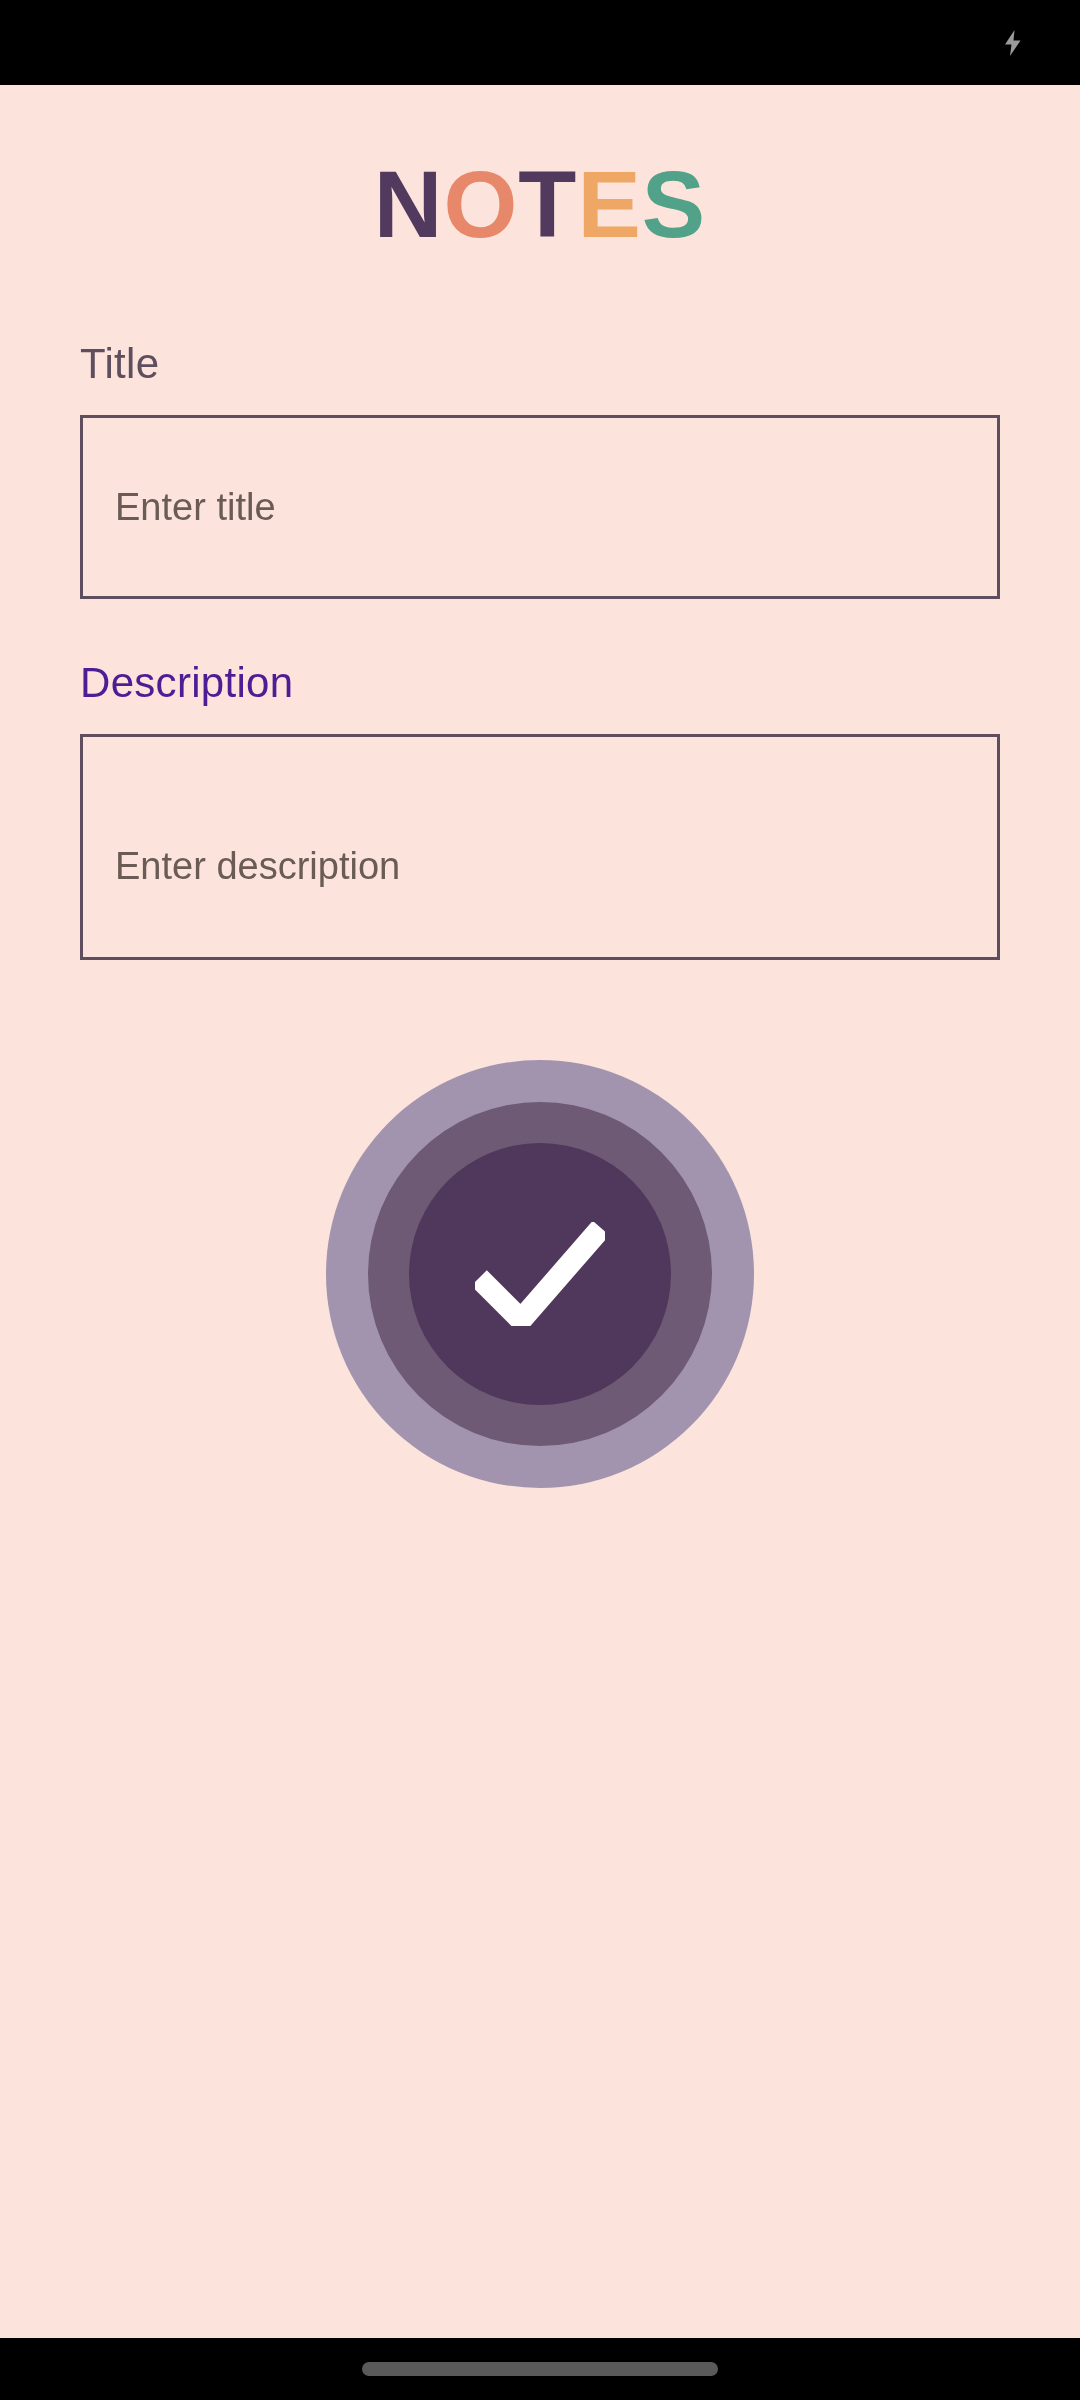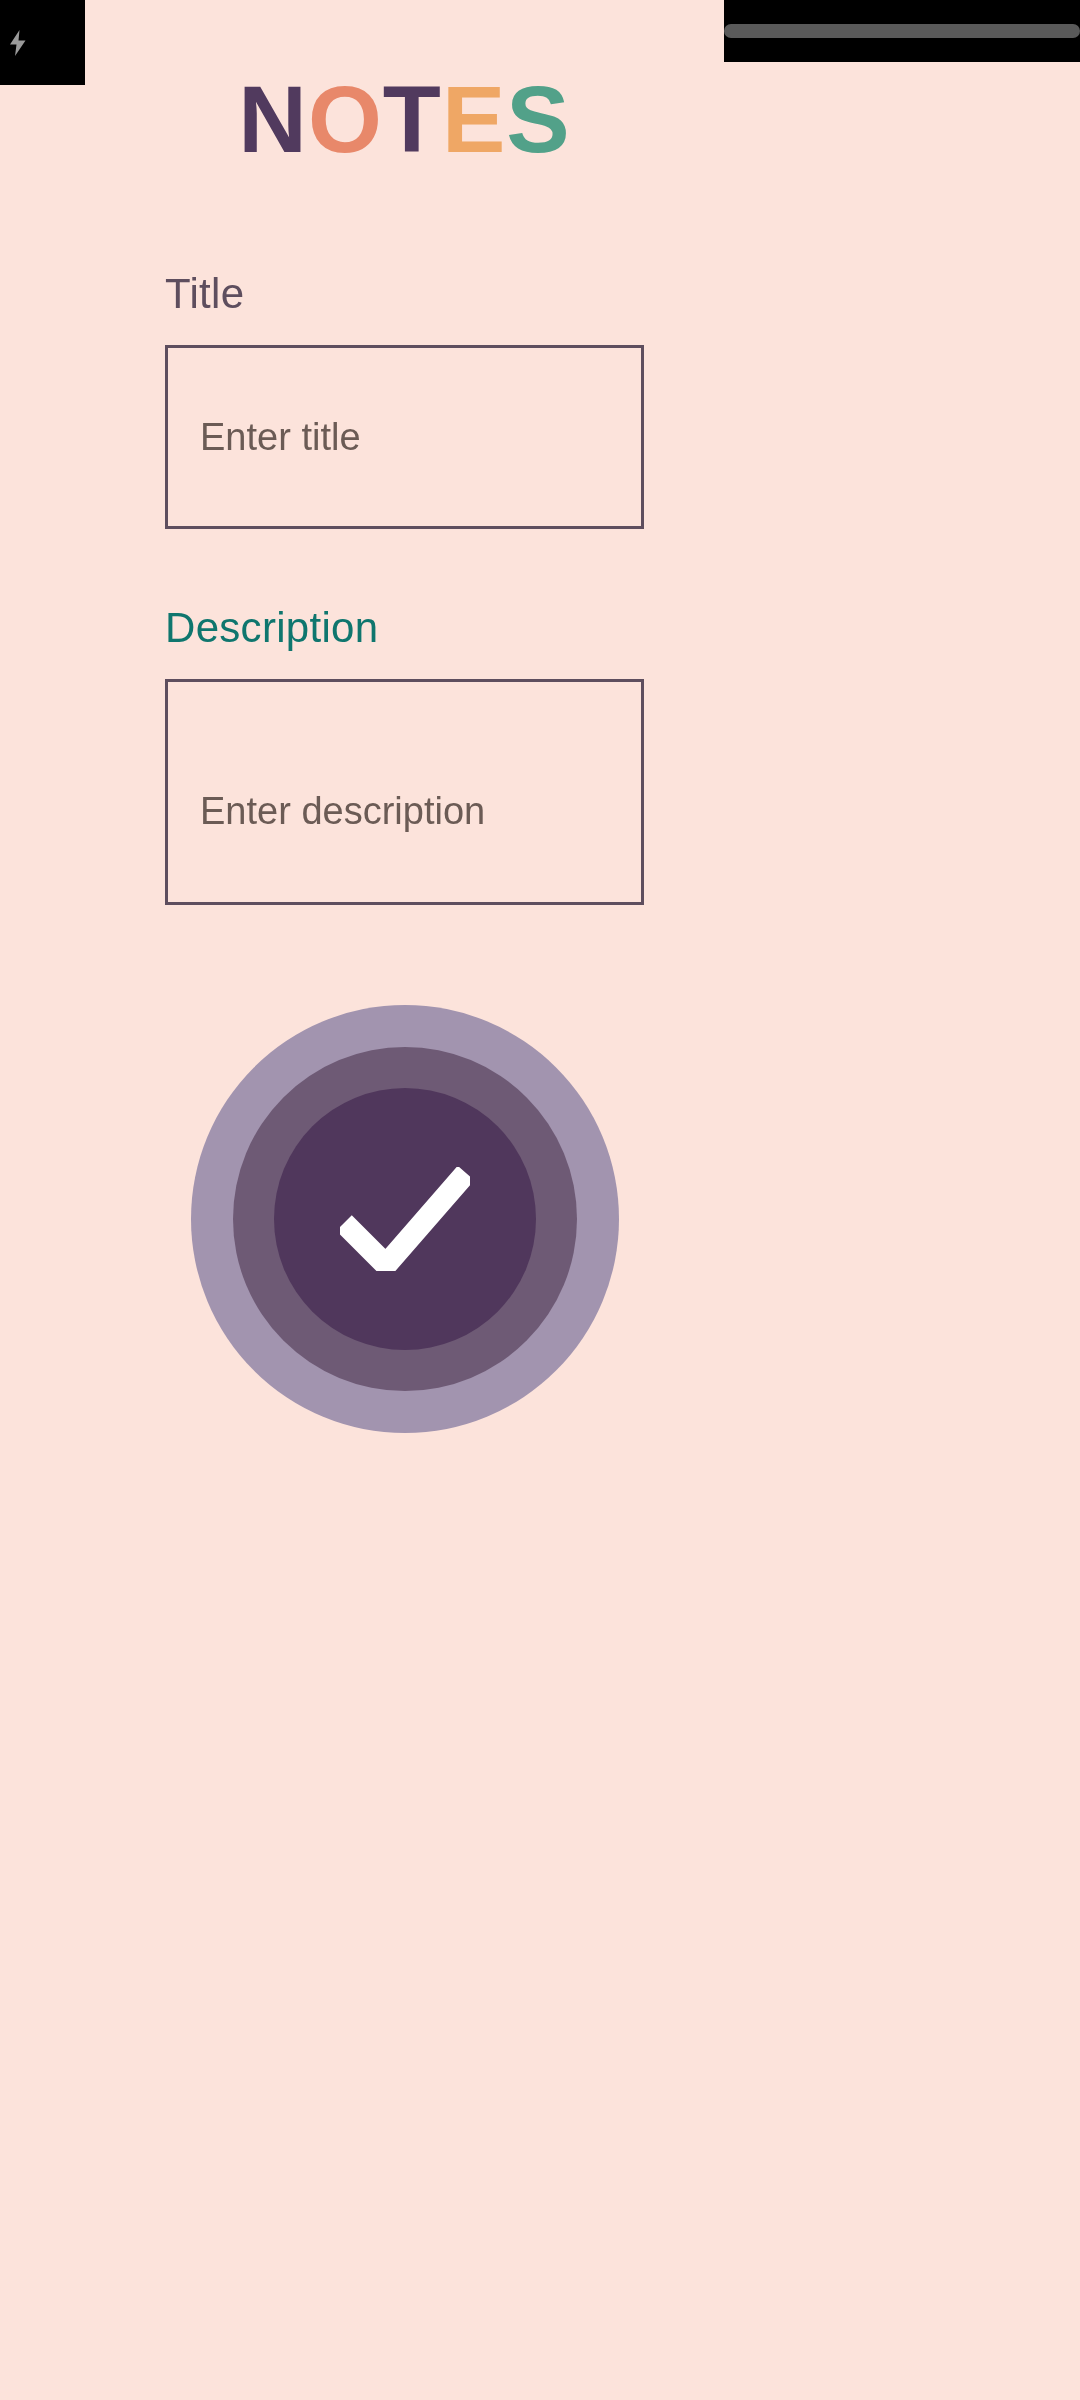--- a/index.html
+++ b/index.html
@@ -7,21 +7,21 @@
   html, body {
     width:1080px; height:2400px;
     background:#000;
     font-family:"Liberation Sans", sans-serif;
     overflow:hidden;
   }
   #screen {
     position:relative;
     width:1080px; height:2400px;
     background:#FCE3DB;
-    display:flex; flex-direction:row;
+    display:flex; flex-direction:column;
   }
 
   
   .status-bar {
     position:relative;
     height:85px; width:100%;
     background:#000000;
     flex:0 0 85px;
     display:flex; align-items:center; justify-content:flex-end;
   }
@@ -45,21 +45,21 @@
     padding-top:72px;
     font-size:95px;
     font-weight:bold;
     letter-spacing:1px;
     line-height:1;
     user-select:none;
   }
   .wordmark span { display:inline-block; }
 
   
-  .field-group { margin-top:15px; }
+  .field-group { margin-top:0; }
   .field-label {
     font-size:42px;
     font-weight:normal;
     color:#5E4E5E;
     letter-spacing:0.3px;
   }
   .field-box {
     border:3px solid #5E4E5E;
     background:transparent;
     width:100%;
@@ -155,21 +155,21 @@
 
     <div class="field-group">
       <div class="field-label" style="color: rgb(94, 78, 94);">Title</div>
       <div class="spacer-label-box"></div>
       <input class="field-box title-box" type="text" placeholder="Enter title" style="border-color: rgb(94, 78, 94); color: rgb(107, 91, 85);">
     </div>
 
     <div class="spacer-box-desc"></div>
 
     <div class="field-group">
-      <div class="field-label" style="color: #0f766e;">Description</div>
+      <div class="field-label" style="color: #4c1d95;">Description</div>
       <div class="spacer-desc-box"></div>
       <textarea class="field-box desc-box" placeholder="Enter description" style="border-color: rgb(94, 78, 94); color: rgb(107, 91, 85);"></textarea>
     </div>
 
     <div class="fab-wrap">
       <button class="fab" aria-label="Save" style="background: rgb(162, 148, 175);">
         <span class="fab-ring-mid" style="background: rgb(110, 90, 117);"></span>
         <span class="fab-ring-inner" style="background: rgb(80, 55, 92);"></span>
         <span class="check-icon">
           <svg width="130" height="104" viewBox="0 0 130 104" xmlns="http://www.w3.org/2000/svg">

